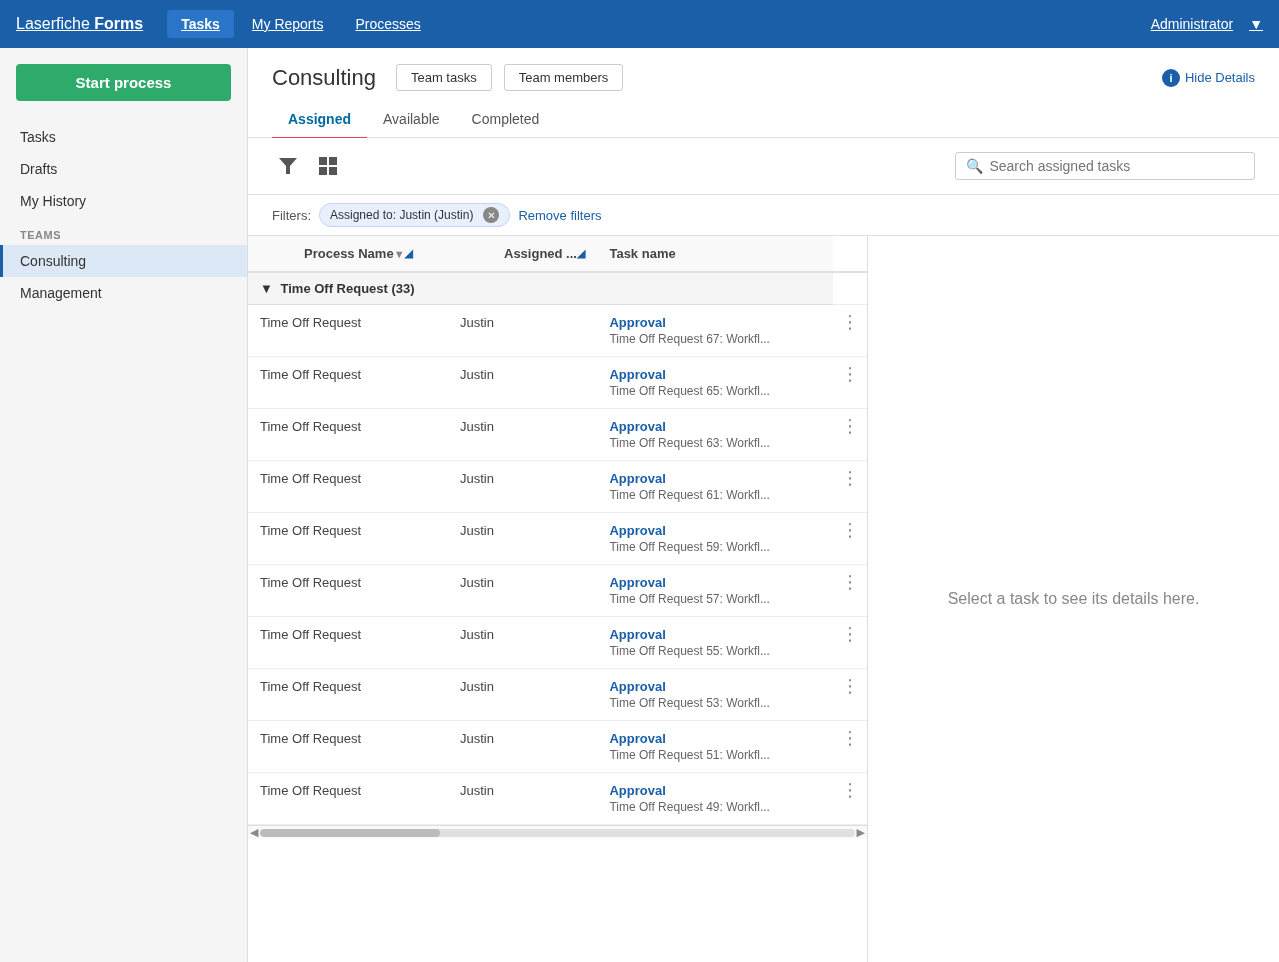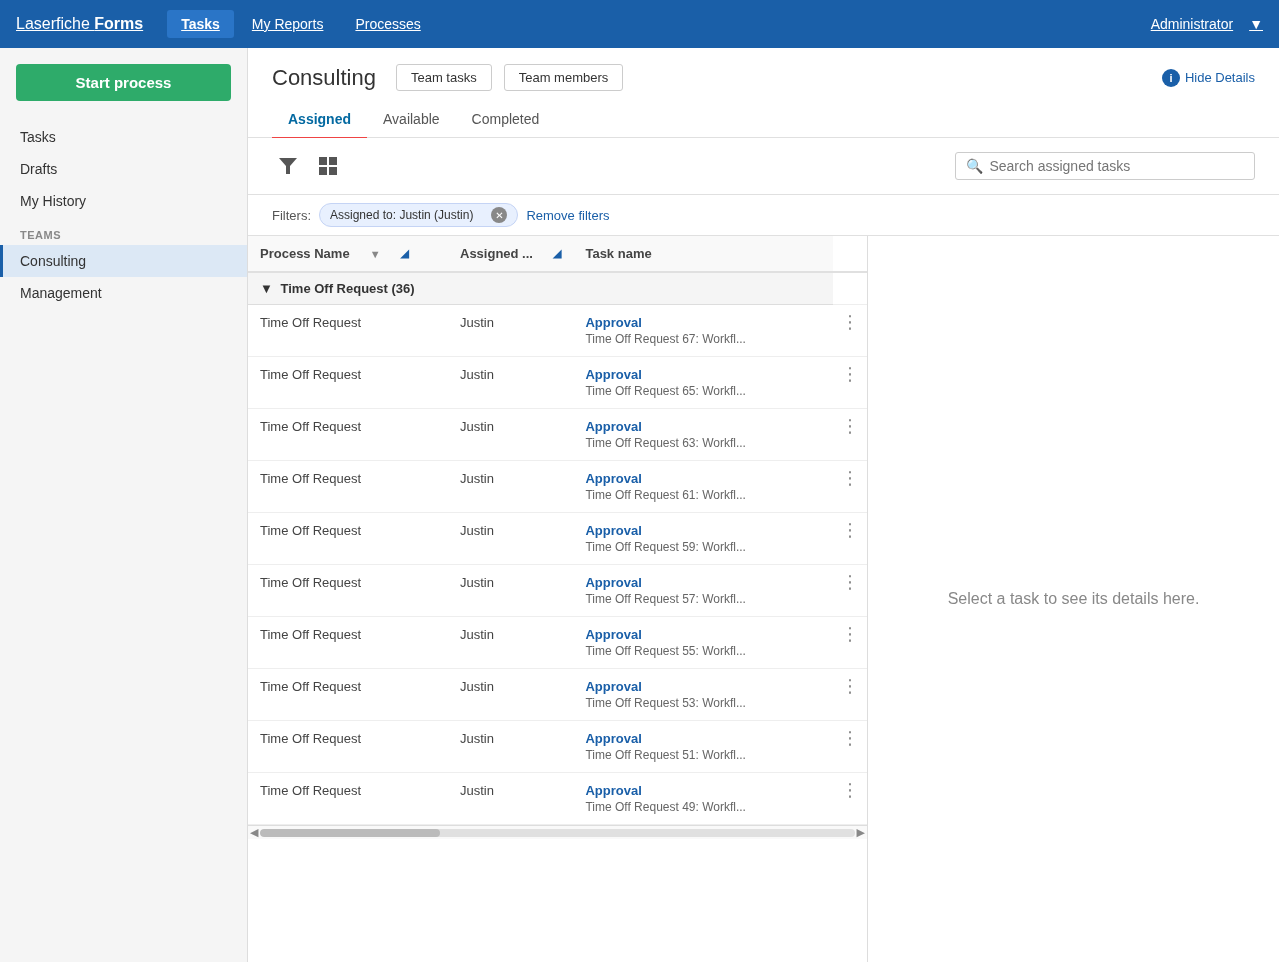--- a/index.html
+++ b/index.html
@@ -189,21 +189,21 @@
       align-items: center;
       gap: 8px;
       padding: 8px 24px;
       border-bottom: 1px solid #e0e0e0;
       background: white;
     }
     .filters-label { font-size: 13px; color: #555; }
     .filter-chip {
       display: flex;
       align-items: center;
-      gap: 18px;
+      gap: 10px;
       background: #e8f0fe;
       border: 1px solid #c5d4f5;
       border-radius: 12px;
       padding: 3px 10px;
       font-size: 12px;
       color: #333;
       cursor: pointer;
       text-align: center;
     }
     .filter-chip .remove-x {
@@ -246,21 +246,21 @@
       border-bottom: 2px solid #e0e0e0;
     }
     thead th {
       padding: 10px 12px;
       text-align: left;
       font-size: 13px;
       font-weight: 600;
       color: #444;
       white-space: nowrap;
     }
-    .th-sort { display: flex; align-items: center; gap: 20px; cursor: pointer; }
+    .th-sort { display: flex; align-items: center; gap: 0; cursor: pointer; margin-left: 44px; }
     .sort-icon, .filter-icon-th { color: #888; font-size: 11px; }
     .filter-icon-th { color: #1a5fa8; }
 
     tbody tr {
       border-bottom: 1px solid #eee;
     }
     tbody td {
       padding: 10px 12px;
       font-size: 13px;
       color: #444;
@@ -400,21 +400,21 @@
               <th>
                 <span>Task name</span>
               </th>
             </tr>
           </thead>
           <tbody id="task-table-body">
 
             <tr class="group-row">
               <td colspan="3">
                 <span style="margin-right:4px">▼</span>
-                <span>Time Off Request (36)</span>
+                <span>Time Off Request (33)</span>
               </td>
             </tr>
 
           <tr style="cursor: pointer;">
                 <td>Time Off Request</td>
                 <td>Justin</td>
                 <td>
                   <div class="task-link">Approval</div>
                   <div class="task-subtitle">Time Off Request 67: Workfl...</div>
                 </td>

